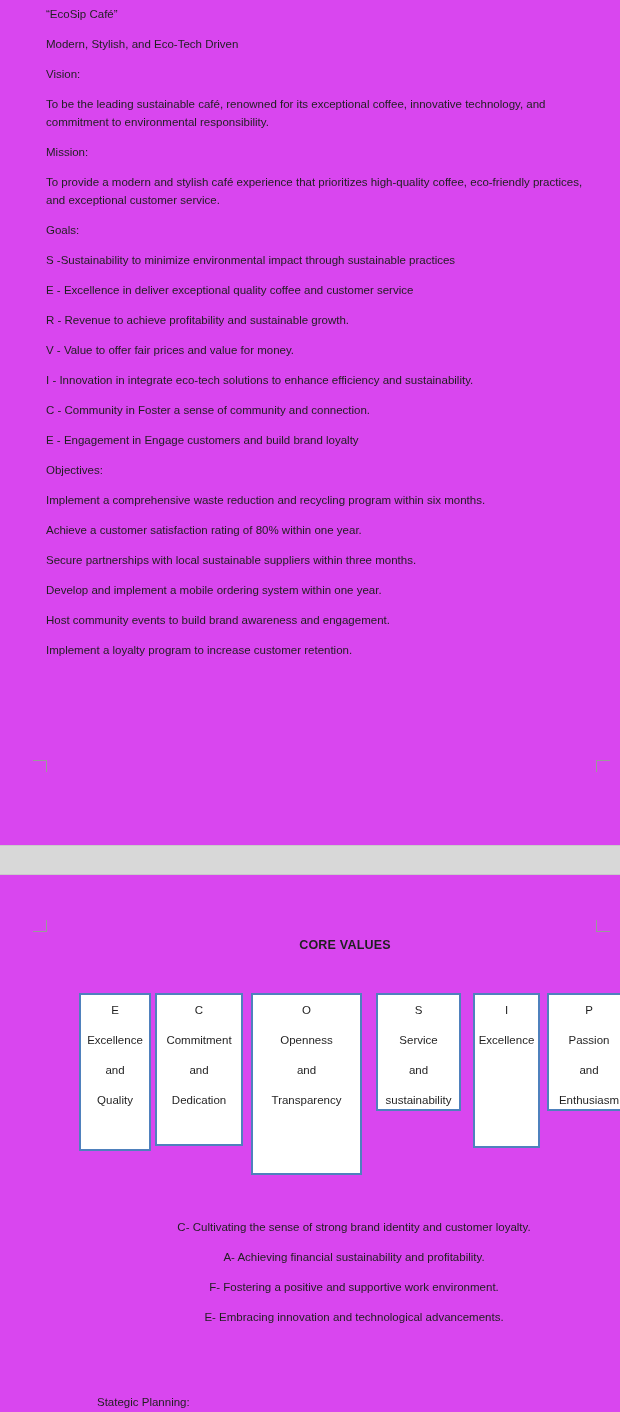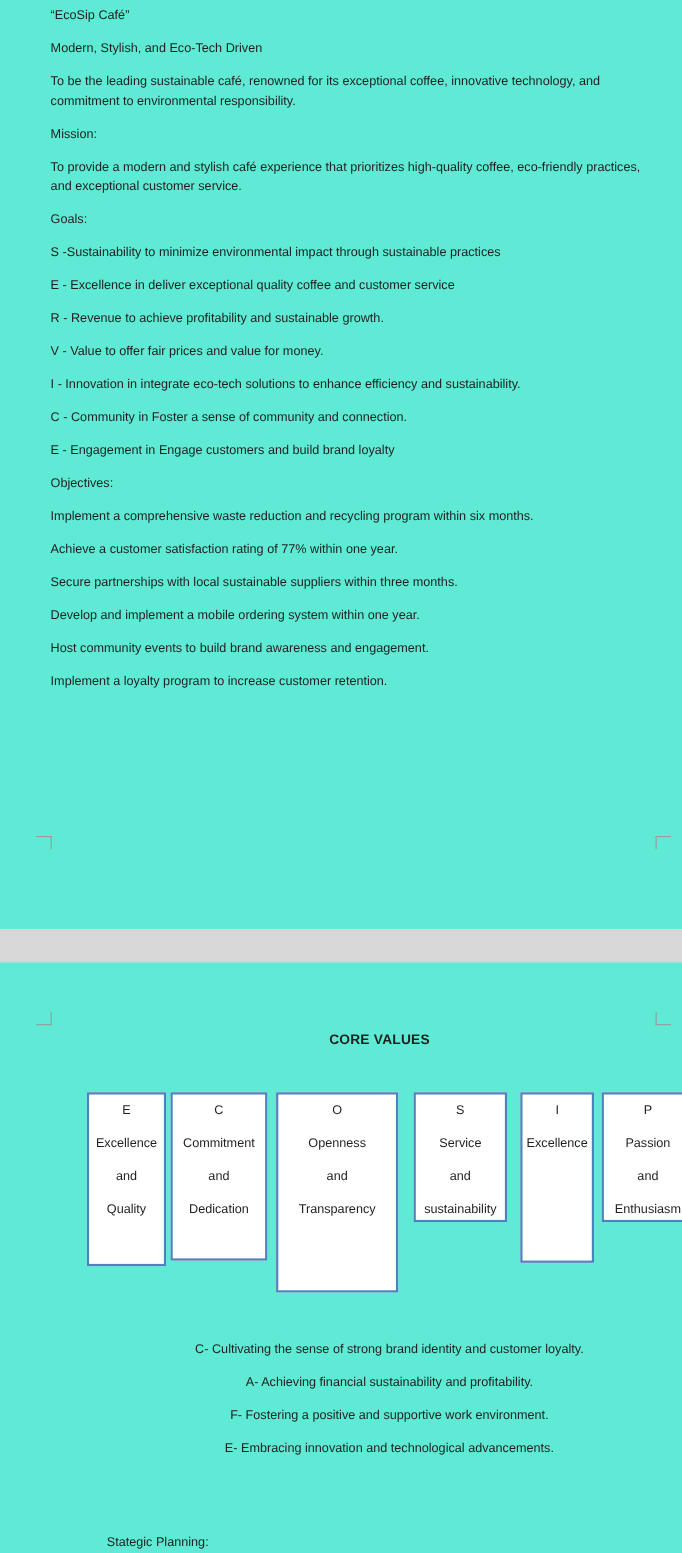--- a/index.html
+++ b/index.html
@@ -10,21 +10,21 @@
     --mark:#9a9a9a;
   }
   html,body{margin:0;padding:0;background:#fff;}
   body{
     width:620px;height:1412px;
     font-family:"Liberation Sans","DejaVu Sans",sans-serif;
     color:var(--text);
     overflow:hidden;
   }
   .canvas{position:relative;width:620px;height:1412px;background:#fff;overflow:hidden;}
-  .page{position:absolute;left:0;width:620px;background:#5eead4;}
+  .page{position:absolute;left:0;width:620px;background:#d946ef;}
   .page1{top:0;height:845px;}
   .page-gap{position:absolute;left:0;top:845px;width:620px;height:30px;background:var(--gap-bg);box-shadow:inset 0 1px 0 #c9c9c9, inset 0 -1px 0 #c9c9c9;}
   .page2{top:875px;height:537px;padding-left:35px;}
 
   .textflow{padding:5px 28px 0 46px;font-size:11.5px;line-height:18px;}
   .para{margin:0 0 12px 0;}
 
   
   .mark{position:absolute;width:14px;height:12px;box-sizing:border-box;}
   .mark.p1-left{left:33px;top:760px;border-top:1px solid var(--mark);border-right:1px solid var(--mark);}
@@ -52,34 +52,35 @@
 </style>
 </head>
 <body>
 
 <div class="canvas">
 
   <section class="page page1">
     <div class="textflow" id="p1-paras">
         <p class="para">“EcoSip Café”</p>
         <p class="para">Modern, Stylish, and Eco-Tech Driven</p>
+        <p class="para">Vision:</p>
         <p class="para">To be the leading sustainable café, renowned for its exceptional coffee, innovative technology, and commitment to environmental responsibility.</p>
         <p class="para">Mission:</p>
         <p class="para">To provide a modern and stylish café experience that prioritizes high-quality coffee, eco-friendly practices, and exceptional customer service.</p>
         <p class="para">Goals:</p>
         <p class="para">S -Sustainability to minimize environmental impact through sustainable practices</p>
         <p class="para">E - Excellence in  deliver exceptional quality coffee and customer service</p>
         <p class="para">R - Revenue to achieve profitability and sustainable growth.</p>
         <p class="para">V -  Value to offer fair prices and value for money.</p>
         <p class="para">I - Innovation in integrate eco-tech solutions to enhance efficiency and sustainability.</p>
         <p class="para">C - Community in  Foster a sense of community and connection.</p>
         <p class="para">E -  Engagement in Engage customers and build brand loyalty</p>
         <p class="para">Objectives:</p>
         <p class="para">Implement a comprehensive waste reduction and recycling program within six months.</p>
-        <p class="para">Achieve a customer satisfaction rating of 77% within one year.</p>
+        <p class="para">Achieve a customer satisfaction rating of 80% within one year.</p>
         <p class="para">Secure partnerships with local sustainable suppliers within three months.</p>
         <p class="para">Develop and implement a mobile ordering system within one year.</p>
         <p class="para">Host community events to build brand awareness and engagement.</p>
         <p class="para">Implement a loyalty program to increase customer retention.</p>
       </div>
     <span class="mark p1-left"></span>
     <span class="mark p1-right"></span>
   </section>
 
   <div class="page-gap"></div>

